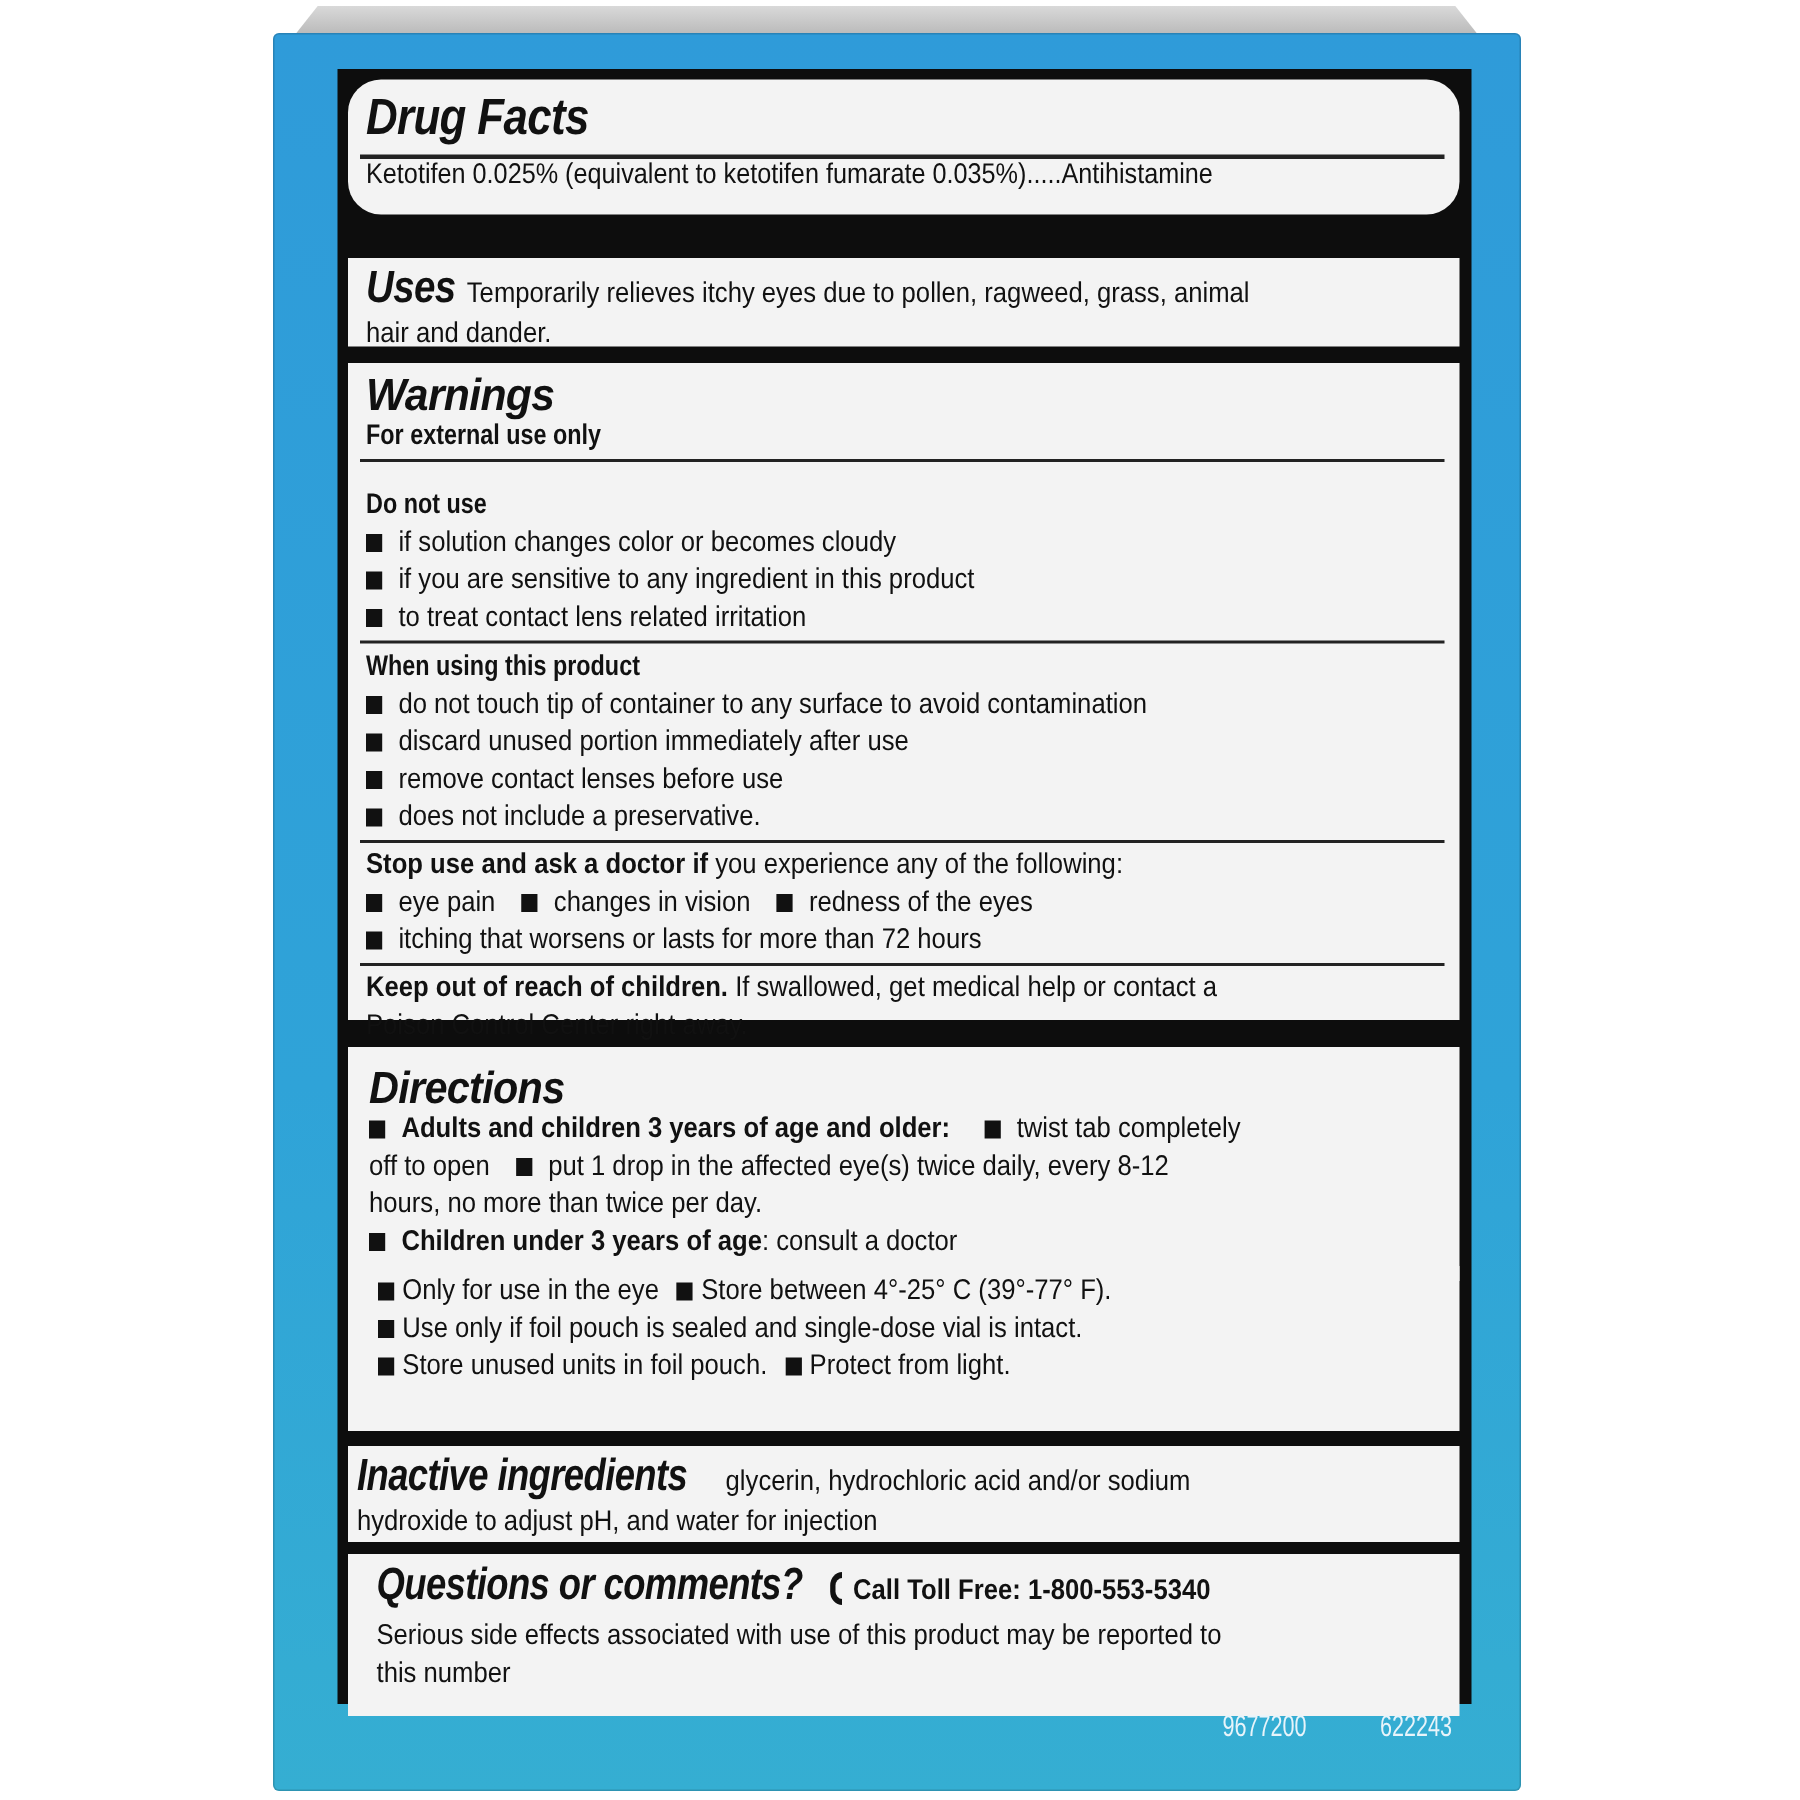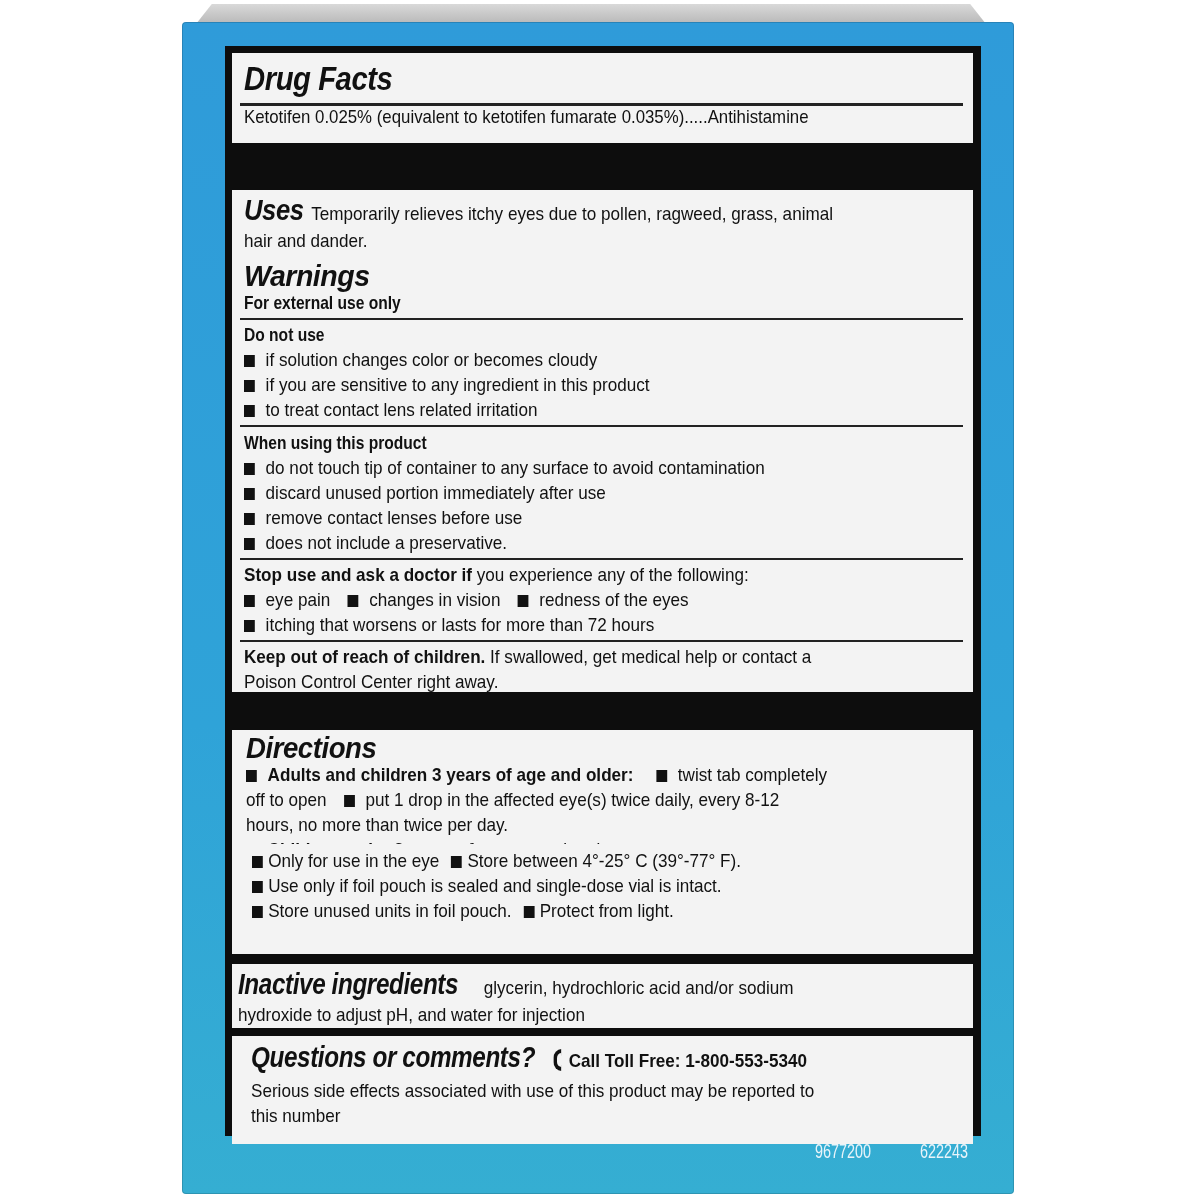--- a/index.html
+++ b/index.html
@@ -107,44 +107,44 @@
     }
   </style>
 </head>
 <body>
 
 <div class="box-top"></div>
 <div class="box"></div>
 
 <div class="panel">
 
-  <div class="section" style="top:7px;height:90px;">
+  <div class="section" style="top:7px;height:90px;border-radius:22px;">
     <div style="height:50px;line-height:50px;">
       <span class="hdr-italic" style="font-size:34px;">Drug Facts</span>
     </div>
     <div class="rule" style="height:3px;"></div>
     <span class="txt" style="line-height:22px;transform:scaleX(0.885);">Ketotifen 0.025% (equivalent to ketotifen fumarate 0.035%).....Antihistamine</span>
   </div>
 
-  <div class="section" style="top:144px;height:71px;padding-top:4px;">
+  <div class="section" style="top:126px;height:59px;padding-top:4px;">
     <span class="txt" style="line-height:32px;">
       <span class="hdr-italic" style="font-size:30px;transform:scaleX(0.95);">Uses</span>
       <span>Temporarily relieves itchy eyes due to pollen, ragweed, grass, animal</span>
     </span>
     <span class="txt" style="line-height:22px;">hair and dander.</span>
   </div>
 
-  <div class="section" style="top:208px;height:438px;padding-top:4px;">
+  <div class="section" style="top:196px;height:438px;padding-top:4px;">
     <div style="height:32px;line-height:36px;">
       <span class="hdr-italic" style="font-size:30px;transform:scaleX(0.95);">Warnings</span>
     </div>
     <span class="txt" style="font-weight:bold;line-height:26px;transform:scaleX(0.82);">For external use only</span>
     <div class="rule" style="margin-top:2px;"></div>
 
-    <div style="padding-top:2px;">
+    <div style="padding-top:16px;">
       <span class="txt" style="font-weight:bold;transform:scaleX(0.82);">Do not use</span>
       <span class="txt"><span class="bullet"></span><span>if solution changes color or becomes cloudy</span></span>
       <span class="txt"><span class="bullet"></span><span>if you are sensitive to any ingredient in this product</span></span>
       <span class="txt"><span class="bullet"></span><span>to treat contact lens related irritation</span></span>
     </div>
     <div class="rule" style="margin-top:3px;"></div>
 
     <div style="padding-top:3px;">
       <span class="txt" style="font-weight:bold;transform:scaleX(0.82);">When using this product</span>
       <span class="txt"><span class="bullet"></span><span>do not touch tip of container to any surface to avoid contamination</span></span>
@@ -168,21 +168,21 @@
     <div class="rule" style="margin-top:3px;"></div>
 
     <div style="padding-top:2px;">
       <span class="txt">
         <b>Keep out of reach of children.</b><span> If swallowed, get medical help or contact a</span>
       </span>
       <span class="txt">Poison Control Center right away.</span>
     </div>
   </div>
 
-  <div class="section" style="top:684px;height:156px;padding-top:0;padding-left:14px;">
+  <div class="section" style="top:652px;height:156px;padding-top:10px;padding-left:14px;">
     <div style="height:32px;line-height:36px;">
       <span class="hdr-italic" style="font-size:30px;transform:scaleX(0.92);">Directions</span>
     </div>
     <span class="txt">
       <span class="bullet"></span><b>Adults and children 3 years of age and older:</b>
       <span class="bullet" style="margin-left:20px;"></span><span>twist tab completely</span>
     </span>
     <span class="txt">
       <span>off to open</span>
       <span class="bullet" style="margin-left:14px;"></span><span>put 1 drop in the affected eye(s) twice daily, every 8-12</span>

